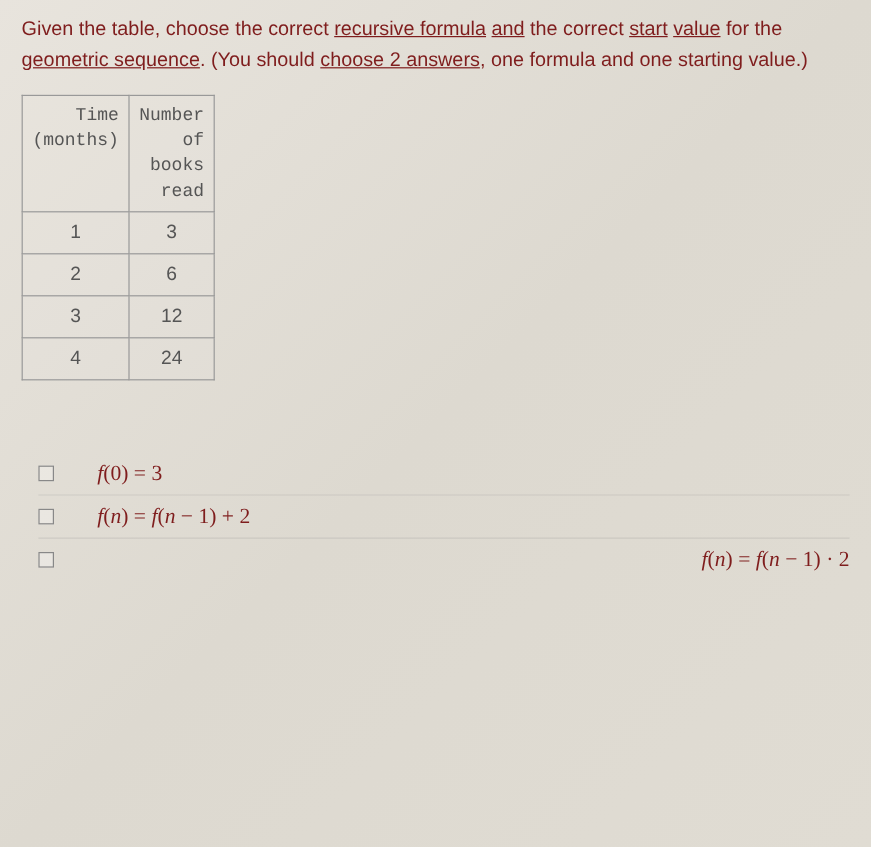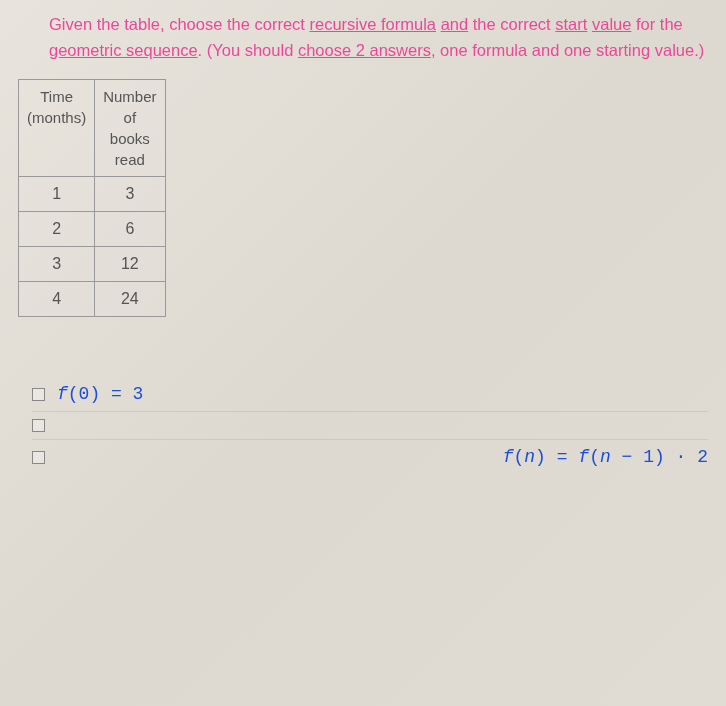--- a/index.html
+++ b/index.html
@@ -13,45 +13,45 @@
       width: 726px;
       height: 706px;
       padding: 12px 18px;
       color: #555;
       position: relative;
       overflow: hidden;
     }
     .question-text {
       font-size: 16.5px;
       line-height: 1.55;
-      color: #ec4899;
+      color: #7f1d1d;
       margin-bottom: 16px;
-      margin-left: 31px;
     }
     .underline {
       text-decoration: underline;
     }
     .data-table {
       border-collapse: collapse;
       margin-bottom: 60px;
       background: rgba(255,255,255,0.05);
     }
     .data-table th,
     .data-table td {
       border: 1px solid #999;
       padding: 6px 8px;
       color: #555;
       font-weight: normal;
       text-align: left;
       font-size: 15px;
     }
     .data-table th {
-      text-align: center;
+      text-align: right;
       vertical-align: top;
       line-height: 1.4;
+      font-family: Liberation Mono, monospace;
     }
     .data-table td {
       text-align: center;
       padding: 8px 16px;
       font-size: 16px;
     }
     .options {
       margin-left: 14px;
     }
     .option-row {
@@ -66,24 +66,25 @@
     }
     .checkbox {
       width: 13px;
       height: 13px;
       border: 1.5px solid #888;
       background: rgba(255,255,255,0.3);
       margin-right: 12px;
       flex-shrink: 0;
     }
     .option-label {
-      font-family: Liberation Mono, monospace;
+      font-family: Liberation Serif, serif;
       font-size: 18px;
-      color: #1d4ed8;
+      color: #7f1d1d;
       font-style: italic;
+      margin-left: 24px;
     }
     .option-label .upright {
       font-style: normal;
     }
   </style>
 </head>
 <body>
 
 <div class="question-text">
   <span>Given the table, choose the correct </span><span class="underline">recursive formula</span><span> </span><span class="underline">and</span><span> the correct </span><span class="underline">start</span><span> </span><span class="underline">value</span><span> for the </span><span class="underline">geometric sequence</span><span>. (You should </span><span class="underline">choose 2 answers</span><span>, one formula and one starting value.)</span>
@@ -130,20 +131,23 @@
     <div class="checkbox"></div>
     <div class="option-label">
       <span>f</span><span class="upright">(0)</span><span class="upright"> = 3</span>
     </div>
   </div>
 
 
 
   <div class="option-row">
     <div class="checkbox"></div>
+    <div class="option-label">
+      <span>f</span><span class="upright">(</span><span>n</span><span class="upright">)</span><span class="upright"> = </span><span>f</span><span class="upright">(</span><span>n</span><span class="upright"> − 1)</span><span class="upright"> + 2</span>
+    </div>
   </div>
 
 
   <div class="option-row">
     <div class="checkbox"></div>
     <div class="option-label">
       <span>f</span><span class="upright">(</span><span>n</span><span class="upright">)</span><span class="upright"> = </span><span>f</span><span class="upright">(</span><span>n</span><span class="upright"> − 1)</span><span class="upright"> · 2</span>
     </div>
   </div>
 

